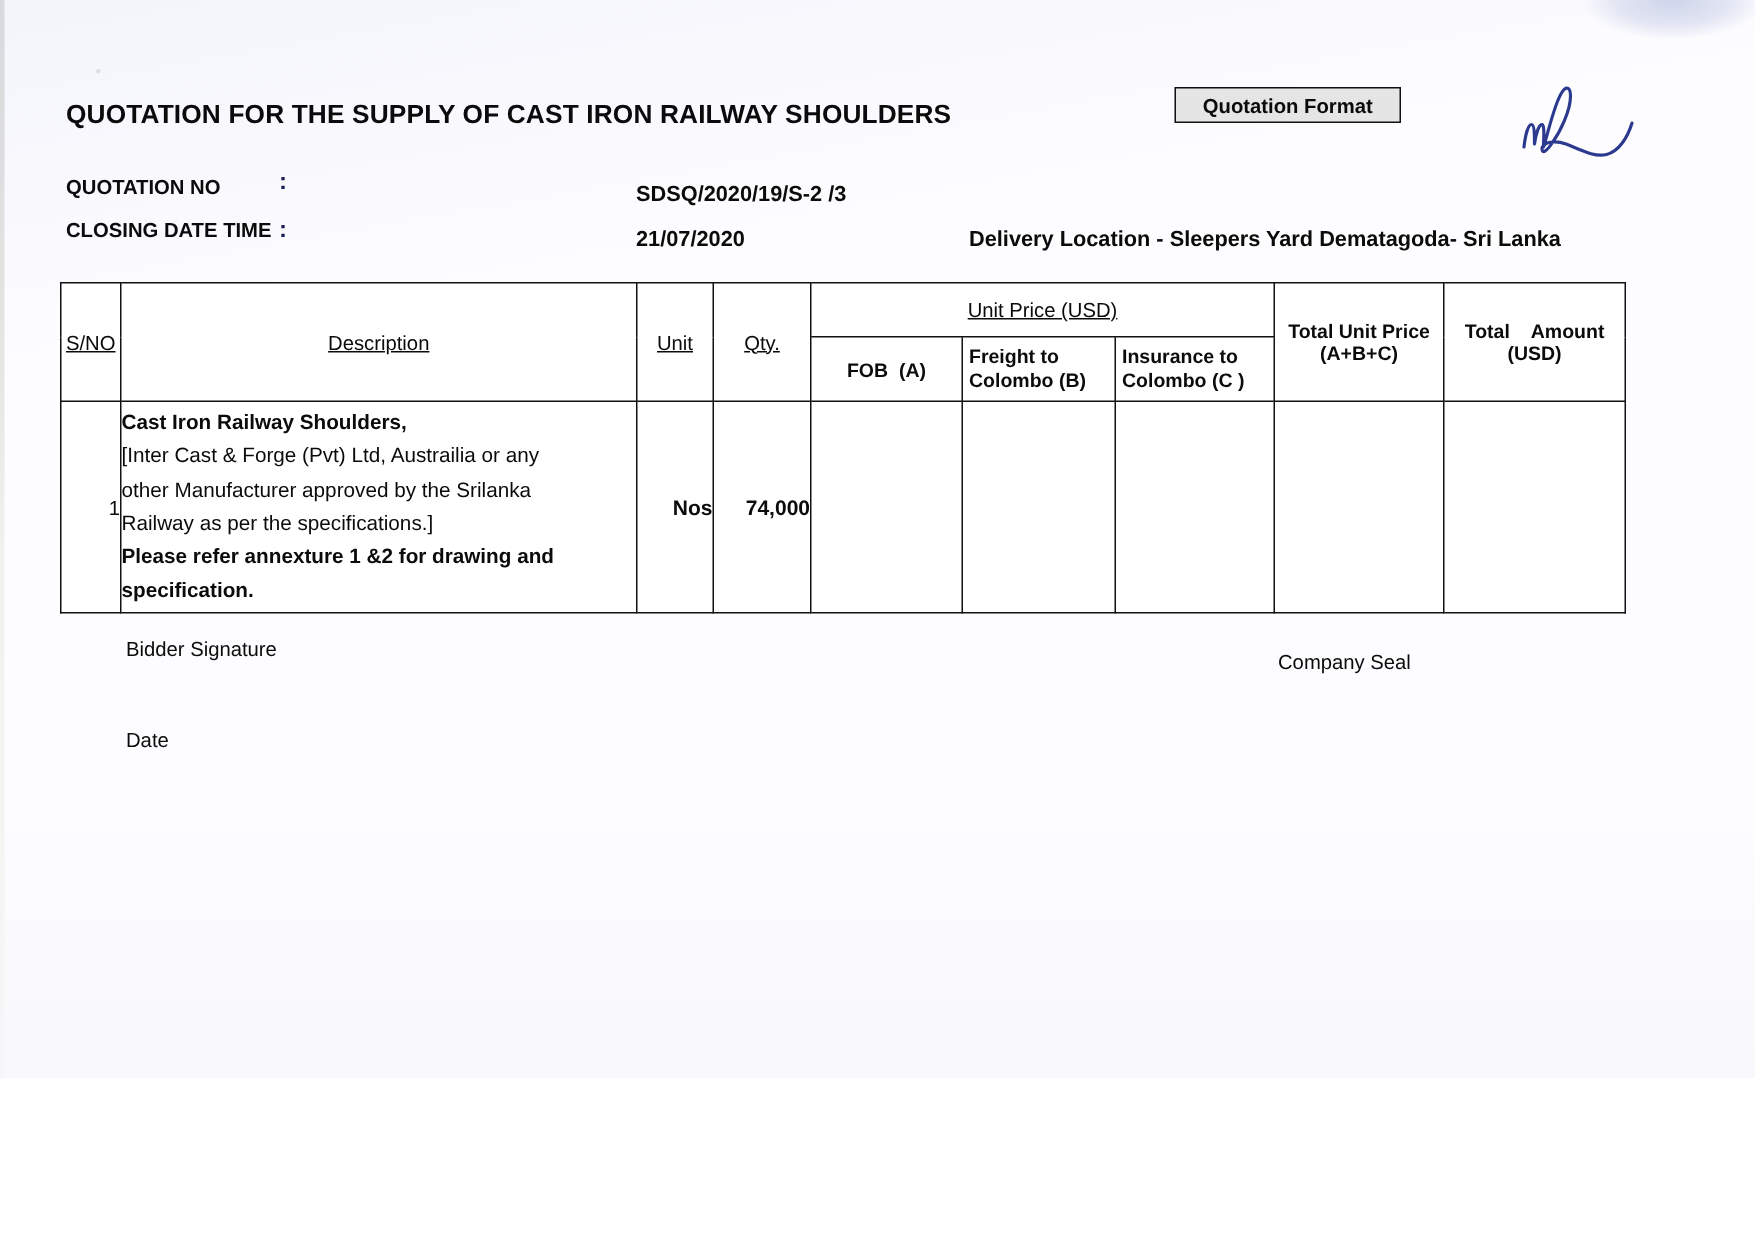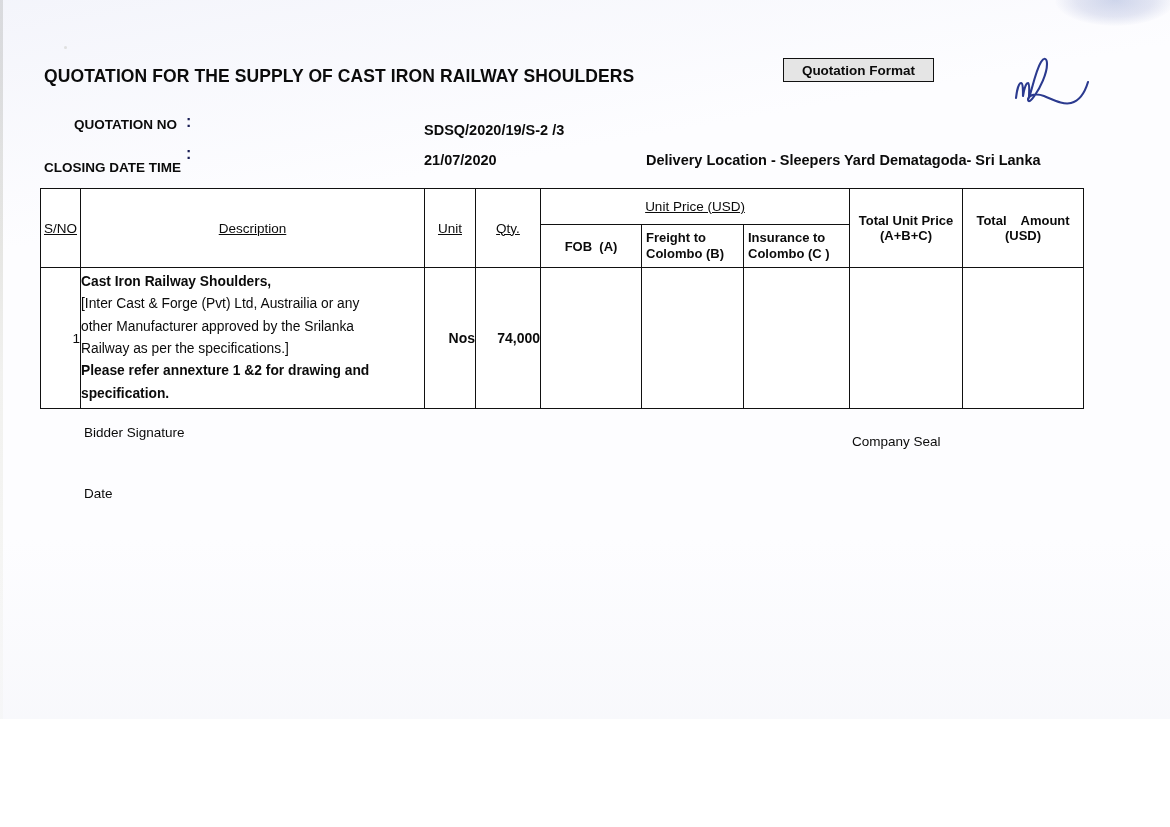--- a/index.html
+++ b/index.html
@@ -107,25 +107,25 @@
     color: #1a1f56;
     letter-spacing: 0;
   }
   .val {
     position: absolute;
     font-size: 14.5px;
     font-weight: bold;
     white-space: nowrap;
   }
 
-  #quotno-label { left: 44px; top: 117px; margin-left: 30px; }
+  #quotno-label { left: 44px; top: 117px; }
   #quotno-colon { left: 186px; top: 113px; }
   #quotno-value { left: 424px; top: 122px; }
 
-  #closing-label { left: 44px; top: 160px; }
+  #closing-label { left: 44px; top: 146px; }
   #closing-colon { left: 186px; top: 145px; }
   #closing-value { left: 424px; top: 152px; }
 
   #delivery-line {
     position: absolute;
     left: 646px;
     top: 152px;
     font-size: 14.5px;
     font-weight: bold;
     white-space: nowrap;

